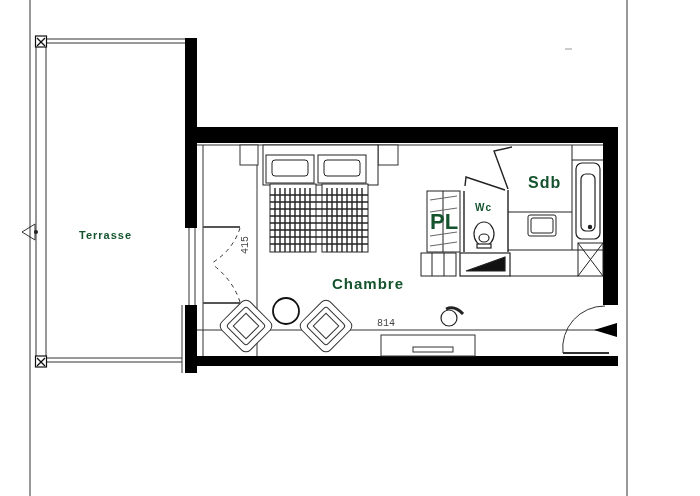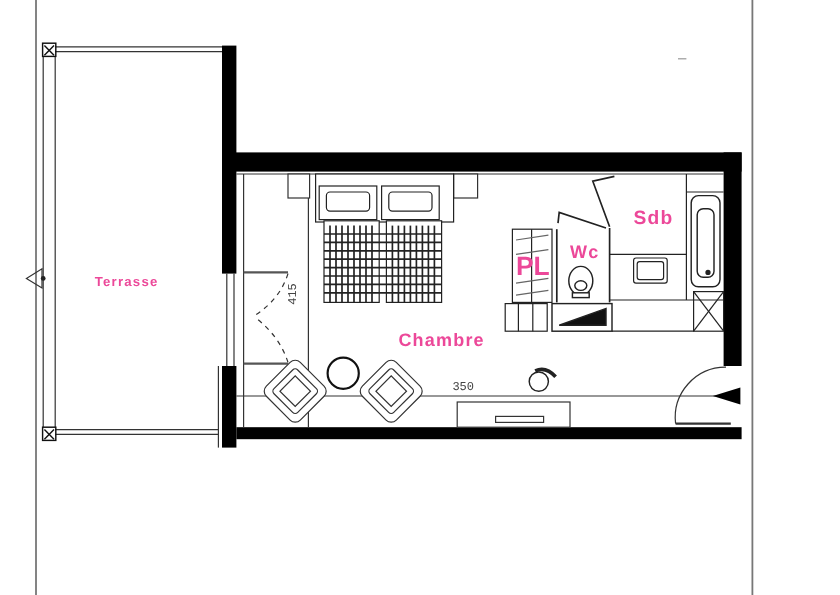--- a/index.html
+++ b/index.html
@@ -1,23 +1,23 @@
 <!DOCTYPE html>
 <html><head>
 <meta charset="utf-8">
 <style>
   html, body { margin:0; padding:0; background:#ffffff; }
   body { width:700px; height:496px; overflow:hidden; position:relative; font-family:"Liberation Sans", sans-serif; }
   #plan { position:absolute; left:0; top:0; width:700px; height:496px; }
-  .lbl { position:absolute; font-family:"Liberation Sans", sans-serif; font-weight:bold; color:#ec4899; white-space:nowrap; letter-spacing:1px; }
+  .lbl { position:absolute; font-family:"Liberation Sans", sans-serif; font-weight:bold; color:#14532d; white-space:nowrap; letter-spacing:1px; }
   .dim { position:absolute; font-family:"Liberation Mono", monospace; color:#444; font-size:10px; white-space:nowrap; }
   #lbl-terrasse { left:79px; top:229px; font-size:11px; }
   #lbl-chambre { left:332px; top:275px; font-size:15px; }
   #lbl-sdb { left:528px; top:174px; font-size:16px; }
-  #lbl-wc { left:475px; top:202px; font-size:15px; }
+  #lbl-wc { left:475px; top:202px; font-size:10px; }
   #lbl-pl { left:430px; top:209px; font-size:22px; letter-spacing:0; }
   #dim-814 { left:377px; top:318px; }
   #dim-415 { left:240px; top:254px; transform:rotate(-90deg); transform-origin:left top; }
 </style>
 </head>
 <body>
 
 <svg id="plan" viewBox="0 0 700 496" xmlns="http://www.w3.org/2000/svg">
 
   <g stroke="#777" stroke-width="1.5">
@@ -204,14 +204,14 @@
     <line x1="603" y1="243" x2="578" y2="276"></line>
   </g>
   <line x1="510" y1="276" x2="578" y2="276" stroke="#222" stroke-width="1"></line>
 </svg>
 
 <div class="lbl" id="lbl-terrasse">Terrasse</div>
 <div class="lbl" id="lbl-chambre">Chambre</div>
 <div class="lbl" id="lbl-sdb">Sdb</div>
 <div class="lbl" id="lbl-wc">Wc</div>
 <div class="lbl" id="lbl-pl">PL</div>
-<div class="dim" id="dim-814">350</div>
+<div class="dim" id="dim-814">814</div>
 <div class="dim" id="dim-415">415</div>
 
 </body></html>

